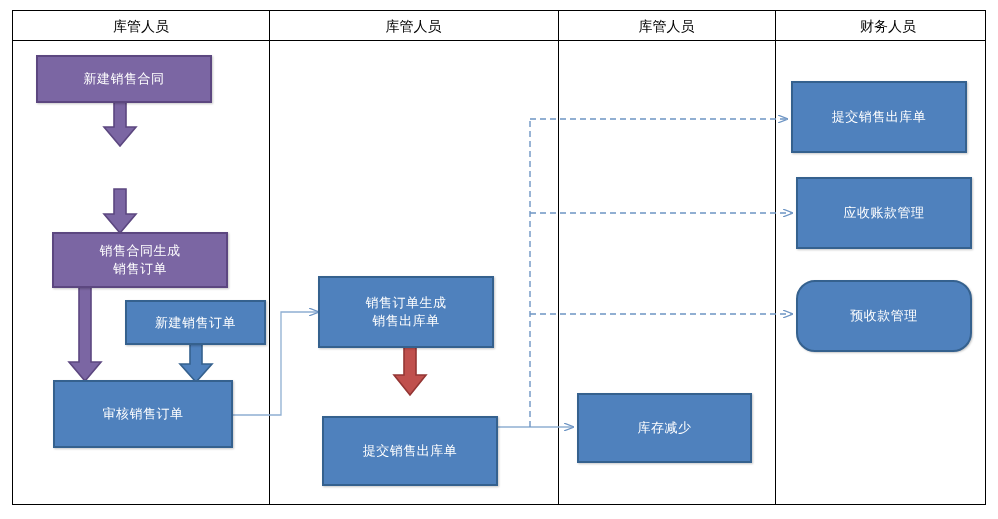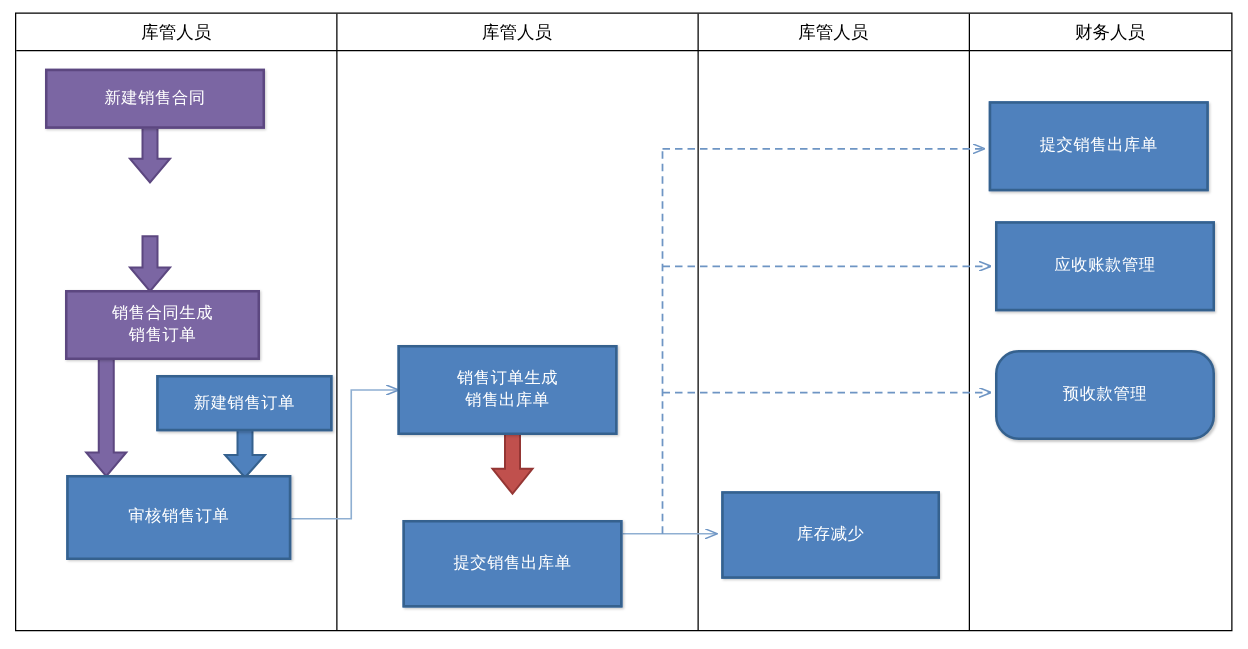--- a/index.html
+++ b/index.html
@@ -170,21 +170,21 @@
 
   <svg class="arrow-svg" style="left:393px; top:346px; width:34px; height:50px;" viewBox="0 0 34 50">
     <path d="M11,0 L23,0 L23,29 L33,29 L17,49 L1,29 L11,29 Z" fill="#C0504D" stroke="#943634" stroke-width="1.6"></path>
   </svg>
 
   <div class="node purple" style="left:36px; top:55px; width:176px; height:48px;">
     <span class="node-label">新建销售合同</span>
   </div>
 
 
-  <div class="node purple" style="left:52px; top:232px; width:156px; height:56px;">
+  <div class="node purple" style="left:52px; top:232px; width:176px; height:56px;">
     <span class="node-label">销售合同生成
 销售订单</span>
   </div>
 
   <div class="node blue" style="left:125px; top:300px; width:141px; height:45px;justify-content:center;">
     <span class="node-label">新建销售订单</span>
   </div>
 
   <div class="node blue" style="left:53px; top:380px; width:180px; height:68px;">
     <span class="node-label">审核销售订单</span>

